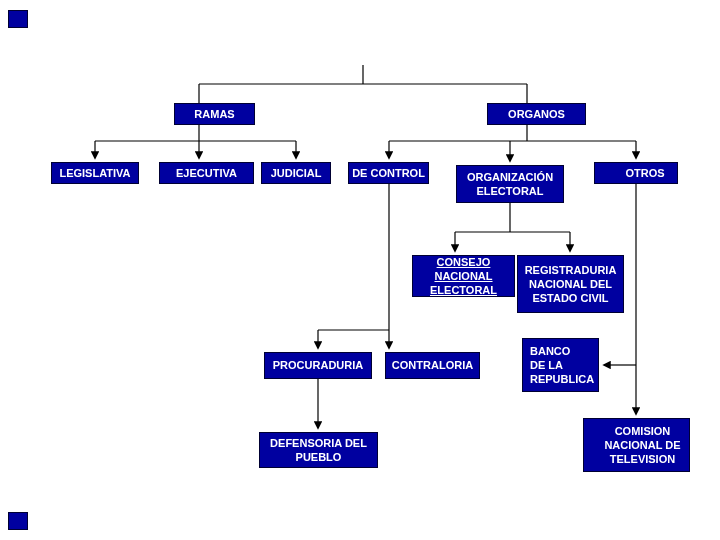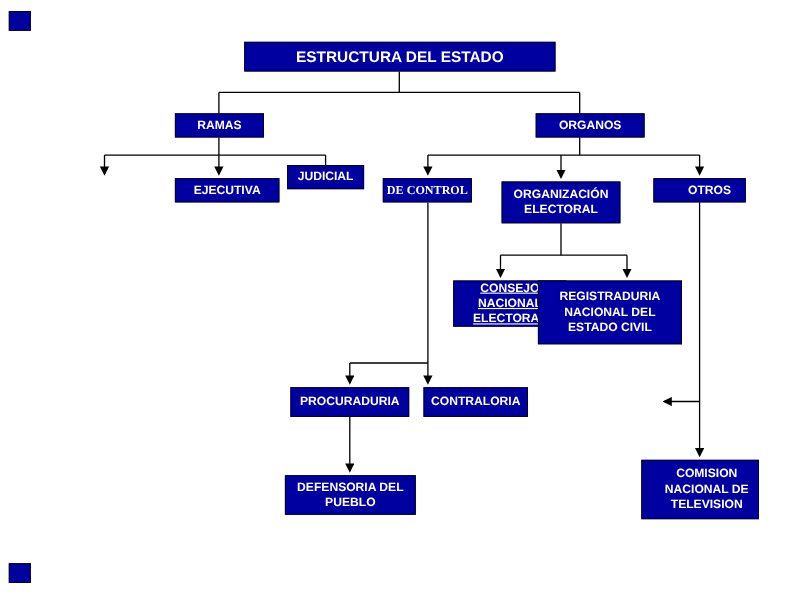--- a/index.html
+++ b/index.html
@@ -45,30 +45,30 @@
   }
   .corner-square {
     position: absolute;
     background: var(--box-fill, #0000A0);
     border: 1px solid #000033;
     box-sizing: border-box;
     width: 20px;
     height: 18px;
   }
   .n-title        { left: 222px; top: 38px;  width: 283px; height: 27px; font-size: 14px; }
-  .n-ramas        { left: 159px; top: 103px; width: 81px;  height: 22px; }
+  .n-ramas        { left: 174px; top: 103px; width: 81px;  height: 22px; }
   .n-organos      { left: 487px; top: 103px; width: 99px;  height: 22px; }
   .n-legislativa  { left: 51px;  top: 162px; width: 88px;  height: 22px; }
   .n-ejecutiva    { left: 159px; top: 162px; width: 95px;  height: 22px; }
-  .n-judicial     { left: 261px; top: 150px; width: 70px;  height: 22px; }
-  .n-de-control   { left: 348px; top: 162px; width: 81px;  height: 22px; font-family: Liberation Serif, serif; }
+  .n-judicial     { left: 261px; top: 162px; width: 70px;  height: 22px; }
+  .n-de-control   { left: 348px; top: 162px; width: 81px;  height: 22px; }
   .n-org-electoral{ left: 456px; top: 165px; width: 108px; height: 38px; }
   .n-otros        { left: 594px; top: 162px; width: 84px;  height: 22px; padding-left: 18px; }
   .n-consejo      { left: 412px; top: 255px; width: 103px; height: 42px; text-decoration: underline; }
-  .n-registraduria{ left: 489px; top: 255px; width: 131px; height: 58px; }
+  .n-registraduria{ left: 517px; top: 255px; width: 107px; height: 58px; }
   .n-procuraduria { left: 264px; top: 352px; width: 108px; height: 27px; }
   .n-contraloria  { left: 385px; top: 352px; width: 95px;  height: 27px; }
   .n-banco        { left: 522px; top: 338px; width: 77px;  height: 54px;
                     justify-content: flex-start; text-align: left; padding-left: 7px; }
   .n-defensoria   { left: 259px; top: 432px; width: 119px; height: 36px; }
   .n-comision     { left: 583px; top: 418px; width: 107px; height: 54px; padding-left: 12px; }
   .sq-top-left    { left: 8px;  top: 10px; }
   .sq-bottom-left { left: 8px;  top: 512px; }
 </style>
 </head>
@@ -112,42 +112,45 @@
 
     <path class="edge" d="M318,379 L318,428" marker-end="url(#arrow)"></path>
 
     <path class="edge" d="M636,184 L636,414" marker-end="url(#arrow)"></path>
     <path class="edge" d="M636,365 L604,365" marker-end="url(#arrow)"></path>
   </svg>
 
   <div class="corner-square sq-top-left"></div>
   <div class="corner-square sq-bottom-left"></div>
 
-  <div class="node n-title">ESTRUCTURA DEL ESTADO</div>
 
   <div class="node n-ramas">RAMAS</div>
   <div class="node n-organos">ORGANOS</div>
 
+  <div class="node n-legislativa">LEGISLATIVA</div>
   <div class="node n-ejecutiva">EJECUTIVA</div>
   <div class="node n-judicial">JUDICIAL</div>
 
   <div class="node n-de-control">DE CONTROL</div>
   <div class="node n-org-electoral">ORGANIZACIÓN
 ELECTORAL</div>
   <div class="node n-otros">OTROS</div>
 
   <div class="node n-consejo">CONSEJO
 NACIONAL
 ELECTORAL</div>
   <div class="node n-registraduria">REGISTRADURIA
 NACIONAL DEL
 ESTADO CIVIL</div>
 
   <div class="node n-procuraduria">PROCURADURIA</div>
   <div class="node n-contraloria">CONTRALORIA</div>
+  <div class="node n-banco">BANCO
+DE LA
+REPUBLICA</div>
 
   <div class="node n-defensoria">DEFENSORIA DEL
 PUEBLO</div>
   <div class="node n-comision">COMISION
 NACIONAL DE
 TELEVISION</div>
 
 </div>
 
 </body></html>

